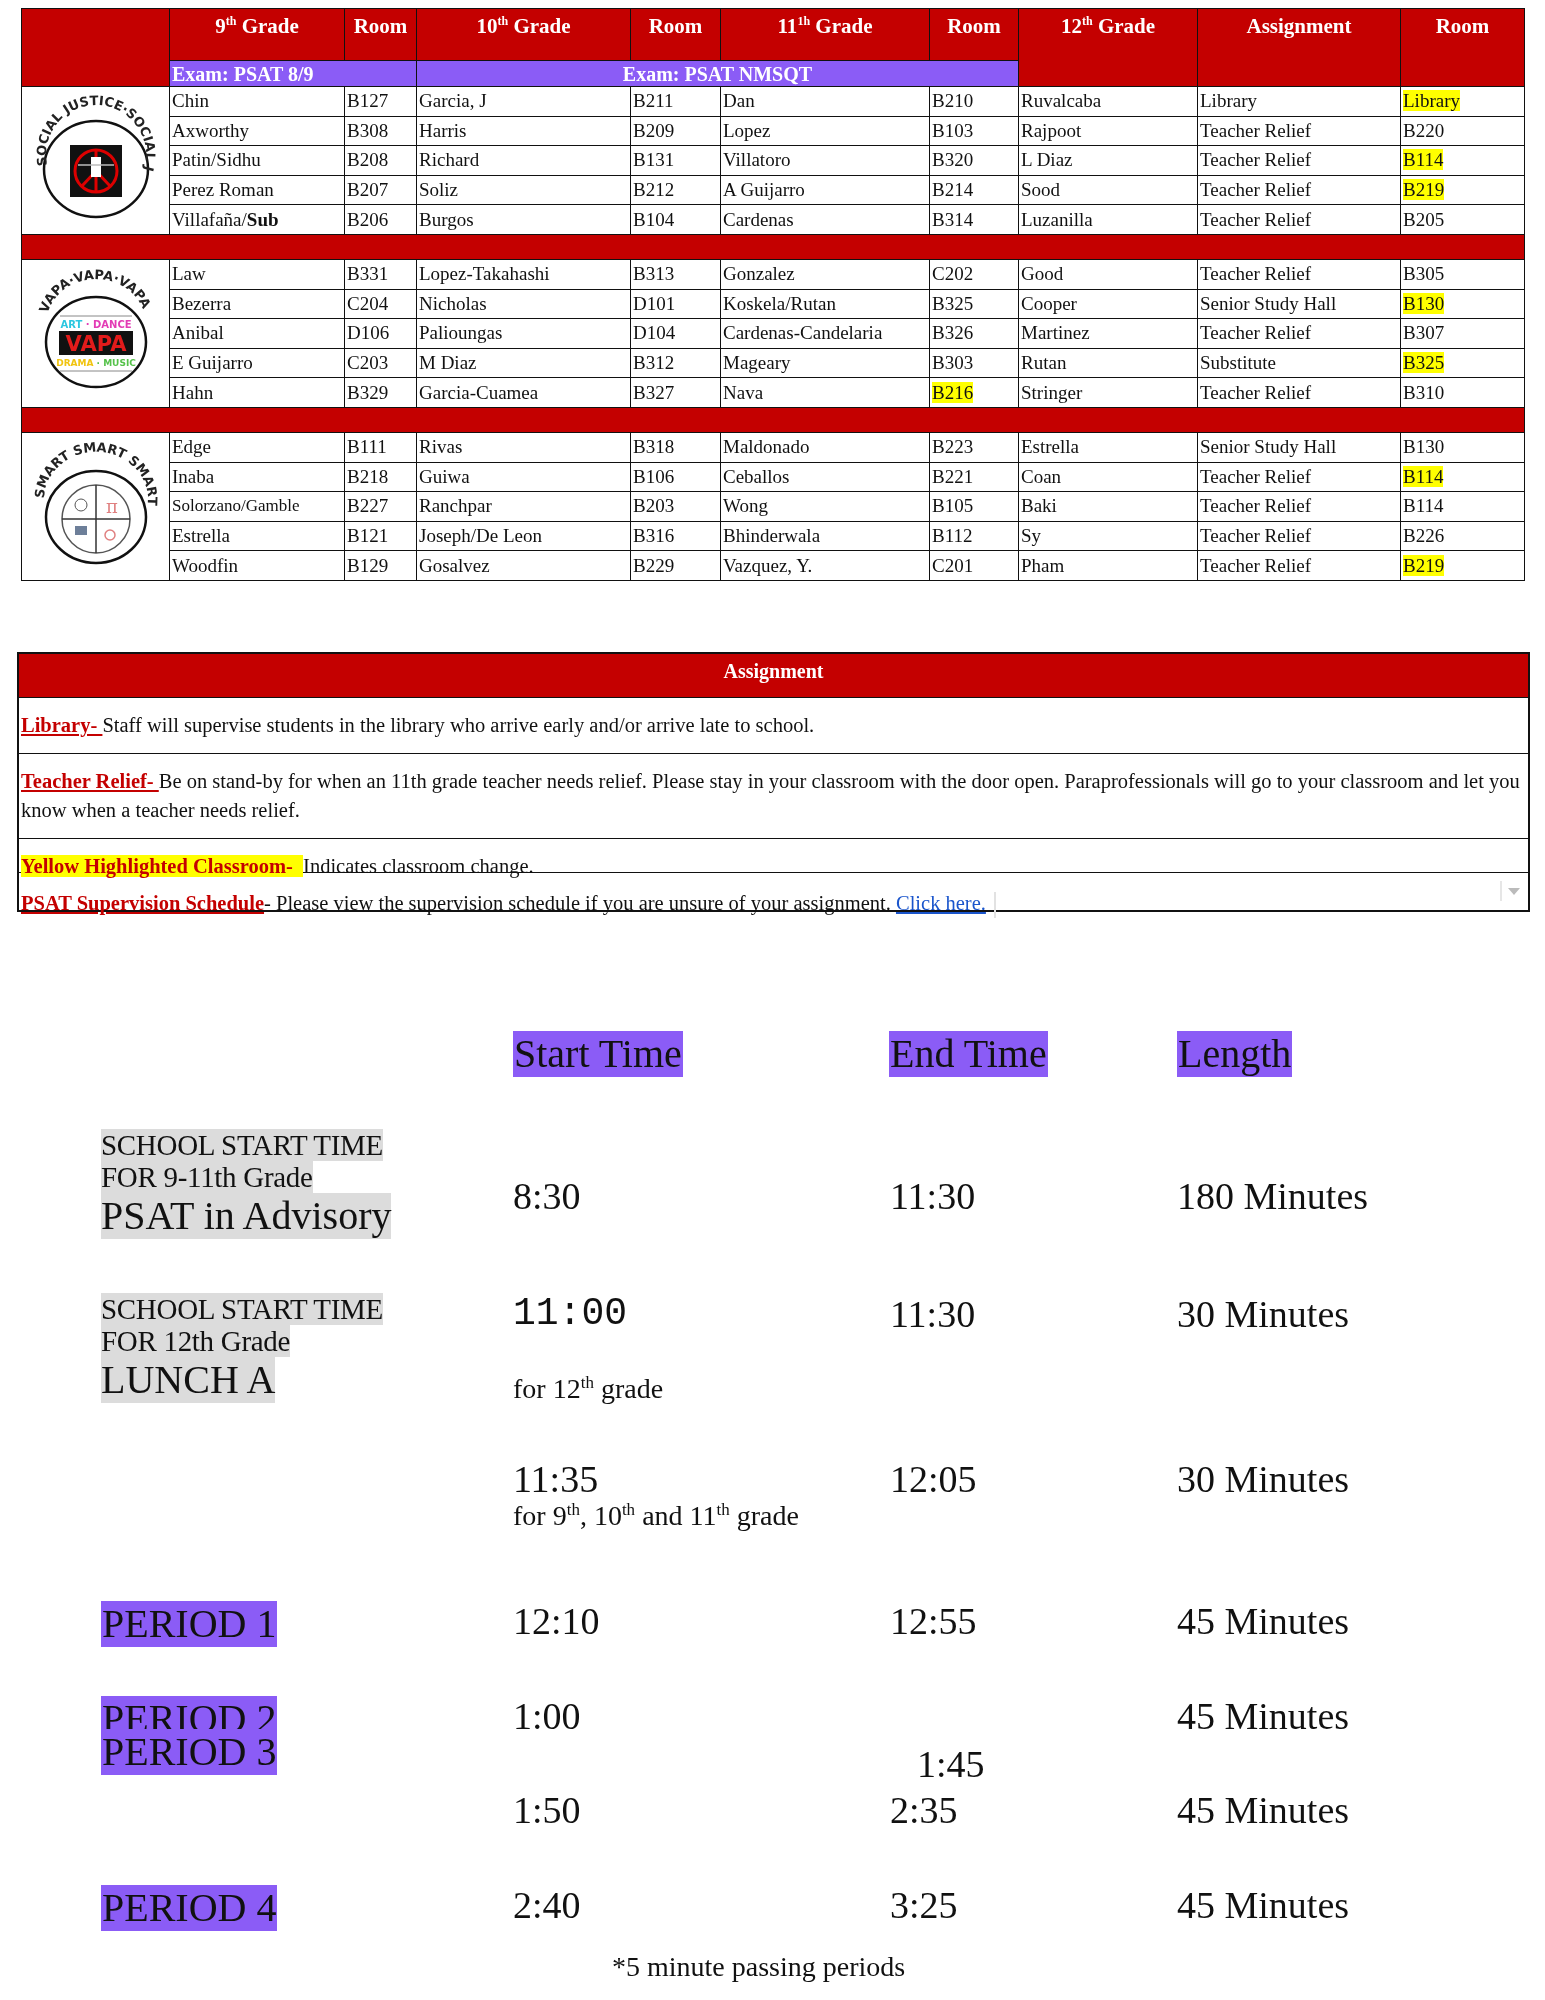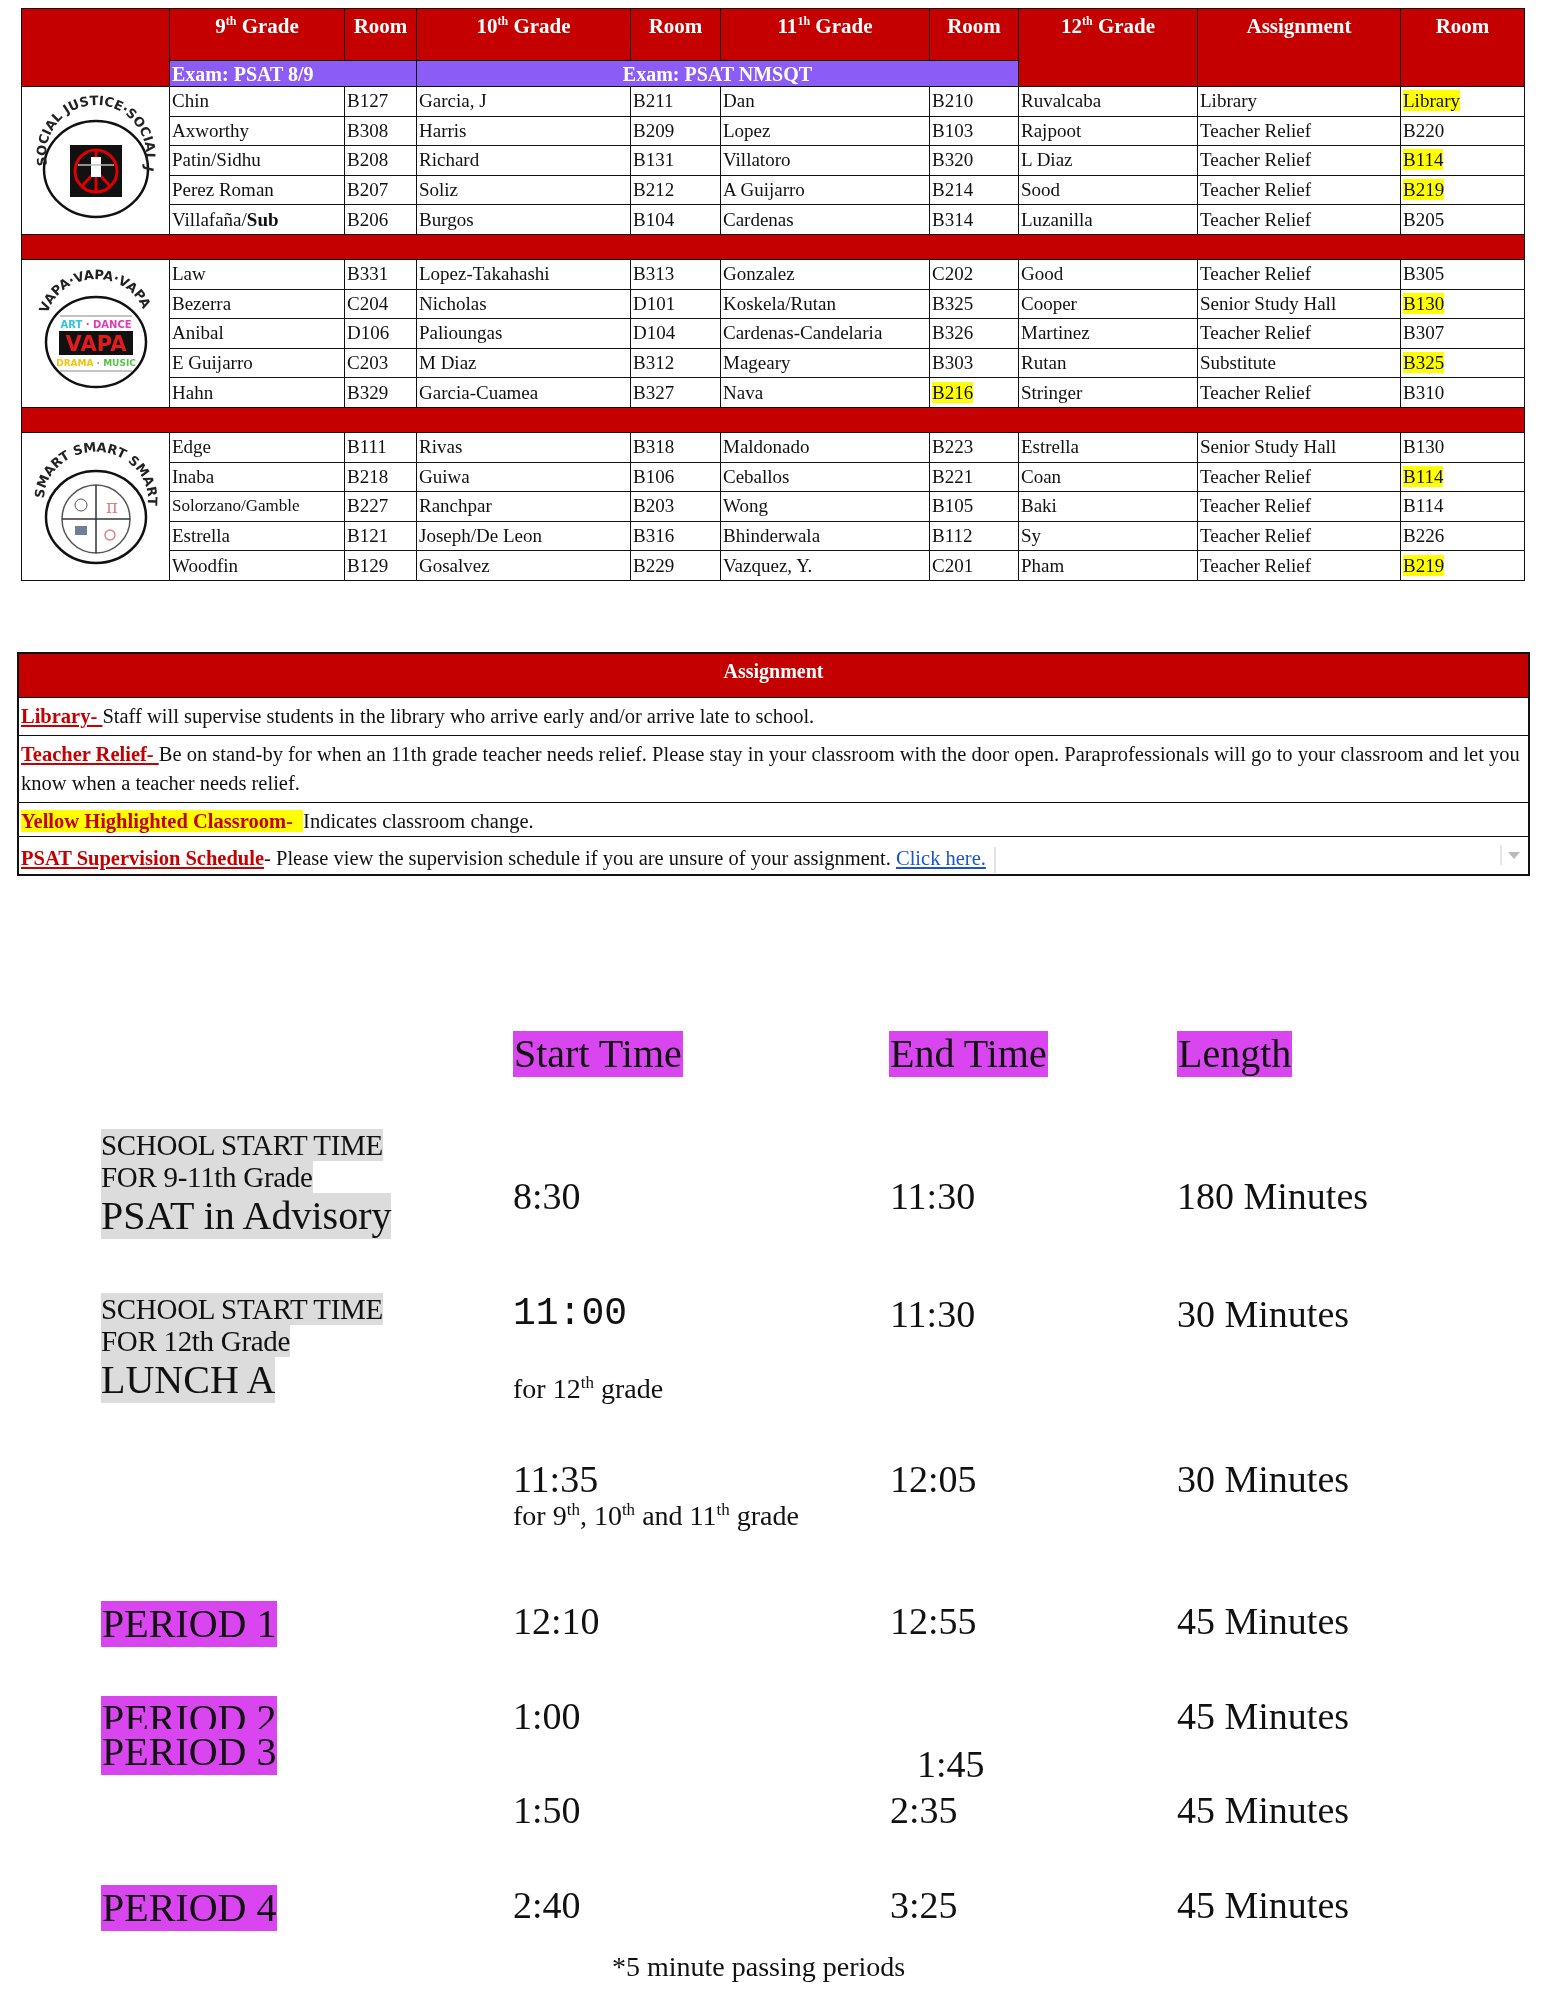--- a/index.html
+++ b/index.html
@@ -17,35 +17,35 @@
   .staff .corner { background: #c40000; }
   .staff .band td { background: #c40000; height: 25px; }
   .staff .logo-cell { background: #fff; padding: 0; text-align: center; vertical-align: middle; }
   .hl { background: #ffff00; }
   .b { font-weight: bold; }
   .sm { font-size: 17px; }
 
   
   .legend { position: absolute; left: 17px; top: 652px; width: 1513px; border: 2px solid #111; font-size: 20.5px; }
   .legend .lhead { background: #c40000; color: #fff; font-weight: bold; text-align: center; height: 44px; line-height: 34px; border-bottom: 1.5px solid #111; font-size: 20px; }
-  .legend .lrow { border-bottom: 1.5px solid #111; line-height: 29px; padding: 4px 2px; }
+  .legend .lrow { border-bottom: 1.5px solid #111; line-height: 29px; padding: 13px 2px; }
   .legend .lrow:last-child { border-bottom: none; }
   .legend .term { color: #c40000; font-weight: bold; text-decoration: underline; }
   .legend .term.nounder { text-decoration: none; }
   .legend .yellow { background: #ffff00; }
   .legend .link { color: #1a55cc; text-decoration: underline; }
   .legend .psat-row { position: relative; height: 37px; line-height: 35px; }
   .legend .dropdown { position: absolute; right: 6px; top: 8px; width: 22px; height: 20px; border-left: 2px solid #e6e6e6; }
   .legend .dropdown::after { content: ""; position: absolute; left: 6px; top: 7px; border-left: 6px solid transparent; border-right: 6px solid transparent; border-top: 7px solid #bbb; }
   .legend .cursor-sep { display: inline-block; width: 2px; height: 26px; background: #e2e2e2; vertical-align: middle; margin-left: 8px; }
 
   
   .sched { position: absolute; left: 0; top: 0; width: 1545px; height: 2000px; pointer-events: none; }
   .sched > * { pointer-events: auto; }
-  .gbg { background: #d946ef; }
+  .gbg { background: #8b5cf6; }
   .col-h { position: absolute; font-size: 40px; line-height: 46px; padding: 0 1px; }
   .rlabel { position: absolute; left: 101px; }
   .rlabel .ln { display: table; background: #dcdcdc; white-space: nowrap; }
   .rlabel .small { font-size: 29px; line-height: 32px; letter-spacing: -0.3px; }
   .rlabel .big { font-size: 40px; line-height: 46px; }
   .cell { position: absolute; font-size: 38px; line-height: 44px; white-space: nowrap; }
   .sub { position: absolute; font-size: 28px; line-height: 32px; white-space: nowrap; }
   .sub sup { font-size: 17px; vertical-align: super; line-height: 0; }
   .footnote { position: absolute; left: 612px; top: 1950px; font-size: 28px; line-height: 34px; white-space: nowrap; }
 </style>

